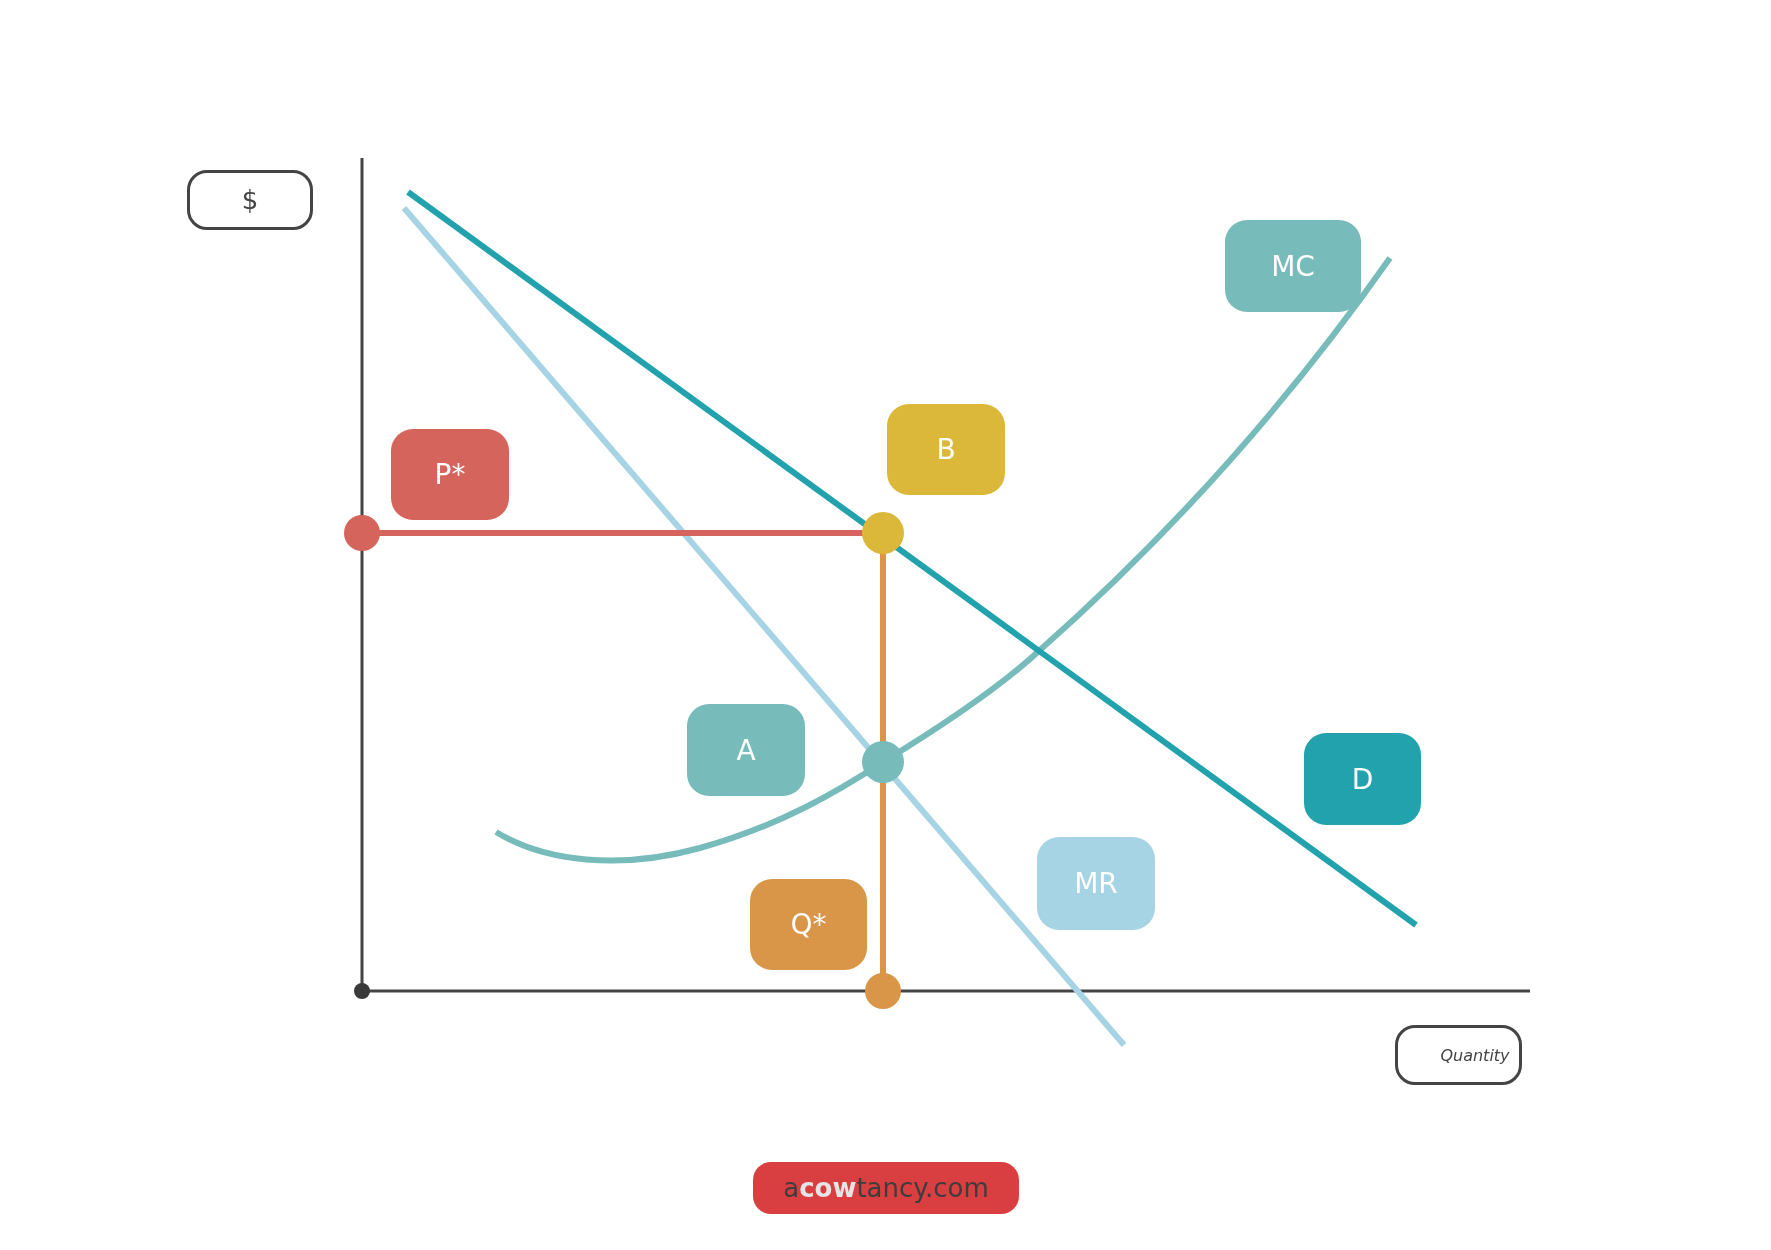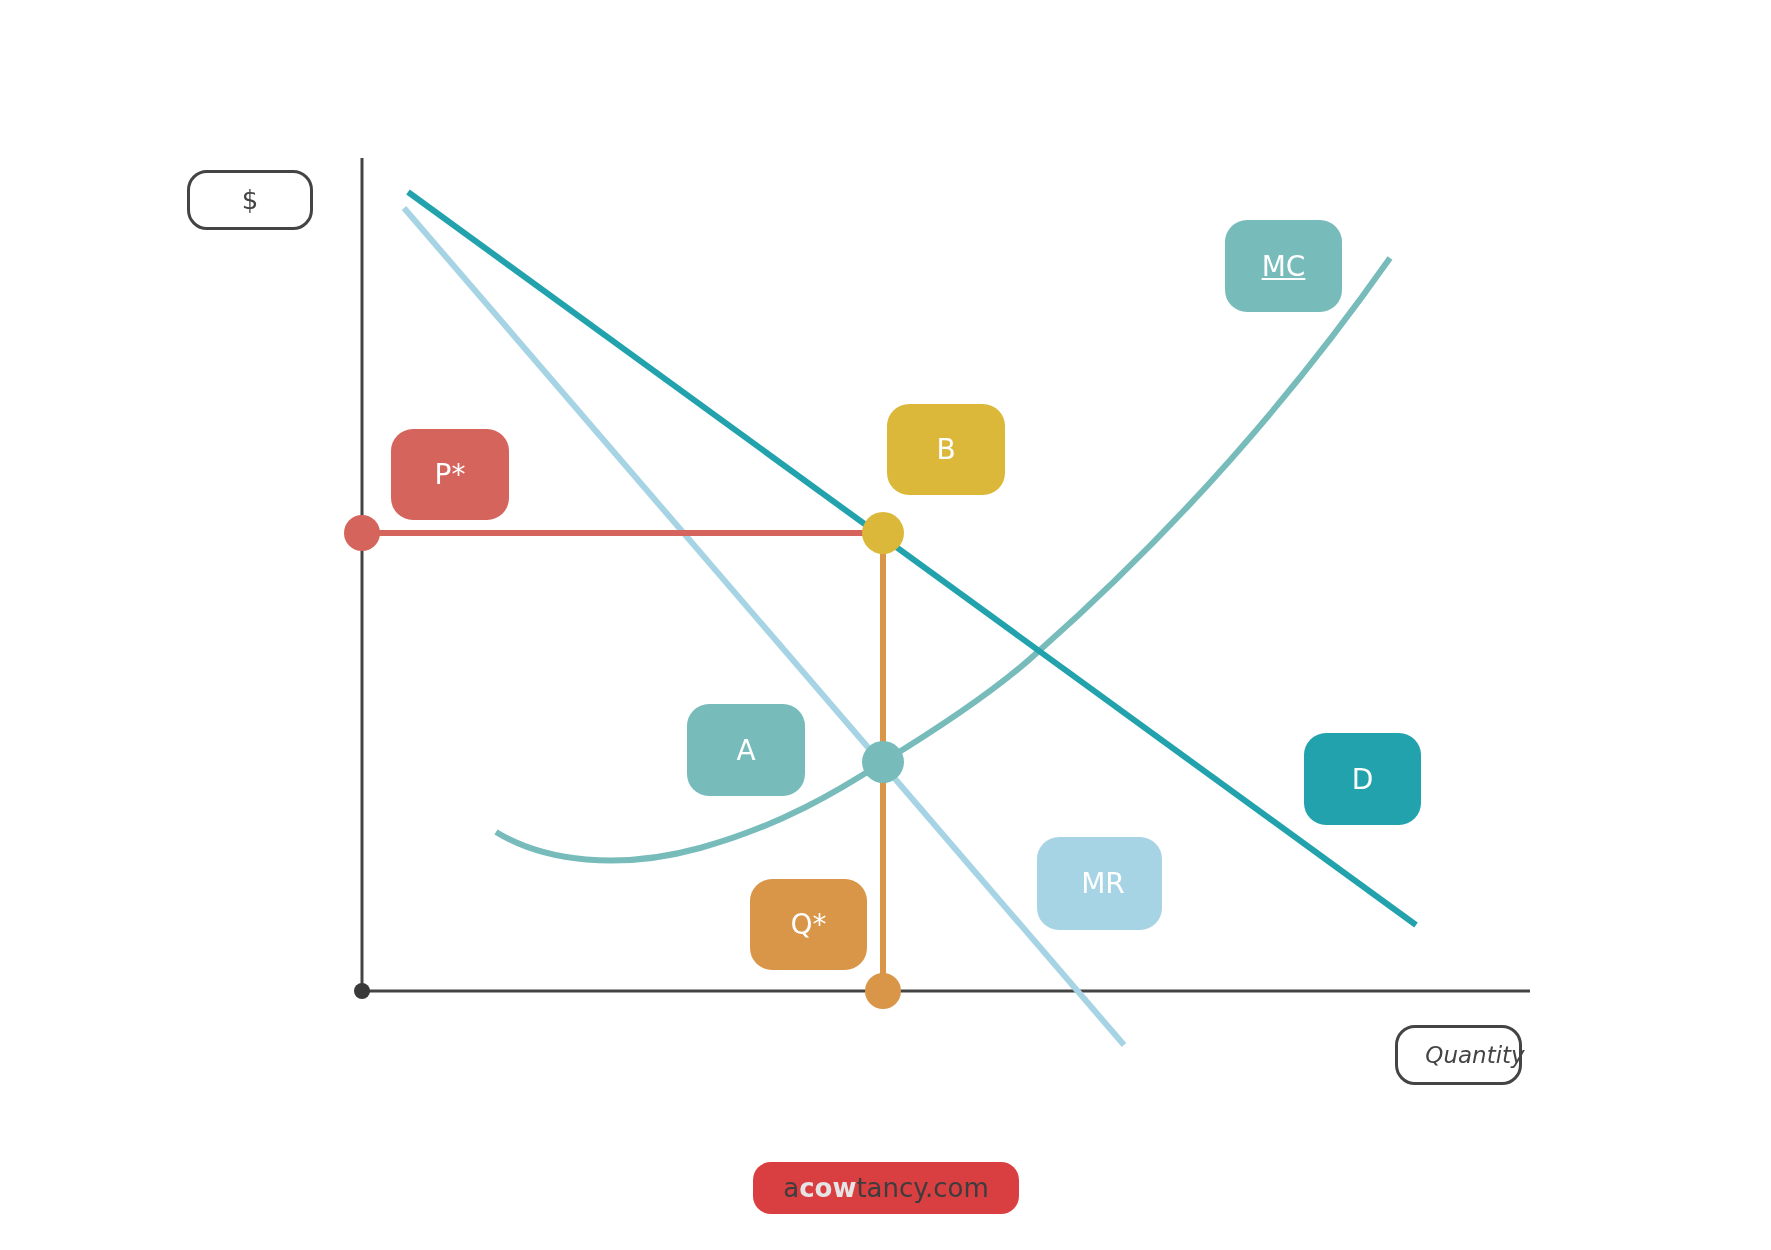--- a/index.html
+++ b/index.html
@@ -44,40 +44,40 @@
 
   <circle cx="362" cy="533" r="18" fill="#d4645c"></circle>
   <circle cx="883" cy="533" r="21" fill="#dbb83a"></circle>
   <circle cx="883" cy="762" r="21" fill="#78bbbb"></circle>
   <circle cx="883" cy="991" r="18" fill="#d99548"></circle>
 </svg>
 
 <div class="axis-box" style="left:187px; top:170px; width:126px; height:60px; font-size:26px;">
   <span>$</span>
 </div>
-<div class="axis-box" style="left:1395px; top:1025px; width:127px; height:60px; font-size:23px; font-style:italic;padding-left:33px;">
+<div class="axis-box" style="left:1395px; top:1025px; width:127px; height:60px; font-size:16px; font-style:italic;padding-left:33px;">
   <span>Quantity</span>
 </div>
 
-<div class="label-box" style="left:1225px; top:220px; width:117px; height:92px; background:#78bbbb;text-decoration:underline;">
+<div class="label-box" style="left:1225px; top:220px; width:136px; height:92px; background:#78bbbb;">
   <span>MC</span>
 </div>
 <div class="label-box" style="left:887px; top:404px; width:118px; height:91px; background:#dbb83a;">
   <span>B</span>
 </div>
 <div class="label-box" style="left:391px; top:429px; width:118px; height:91px; background:#d4645c;">
   <span>P*</span>
 </div>
 <div class="label-box" style="left:687px; top:704px; width:118px; height:92px; background:#78bbbb;">
   <span>A</span>
 </div>
 <div class="label-box" style="left:1304px; top:733px; width:117px; height:92px; background:#21a2ac;">
   <span>D</span>
 </div>
-<div class="label-box" style="left:1037px; top:837px; width:118px; height:93px; background:#a7d4e5;padding-left:7px;">
+<div class="label-box" style="left:1037px; top:837px; width:118px; height:93px; background:#a7d4e5;">
   <span>MR</span>
 </div>
 <div class="label-box" style="left:750px; top:879px; width:117px; height:91px; background:#d99548;">
   <span>Q*</span>
 </div>
 
 <div class="logo">
   <span>a</span>
     <span class="bold">cow</span>
     <span>tancy.com</span>

